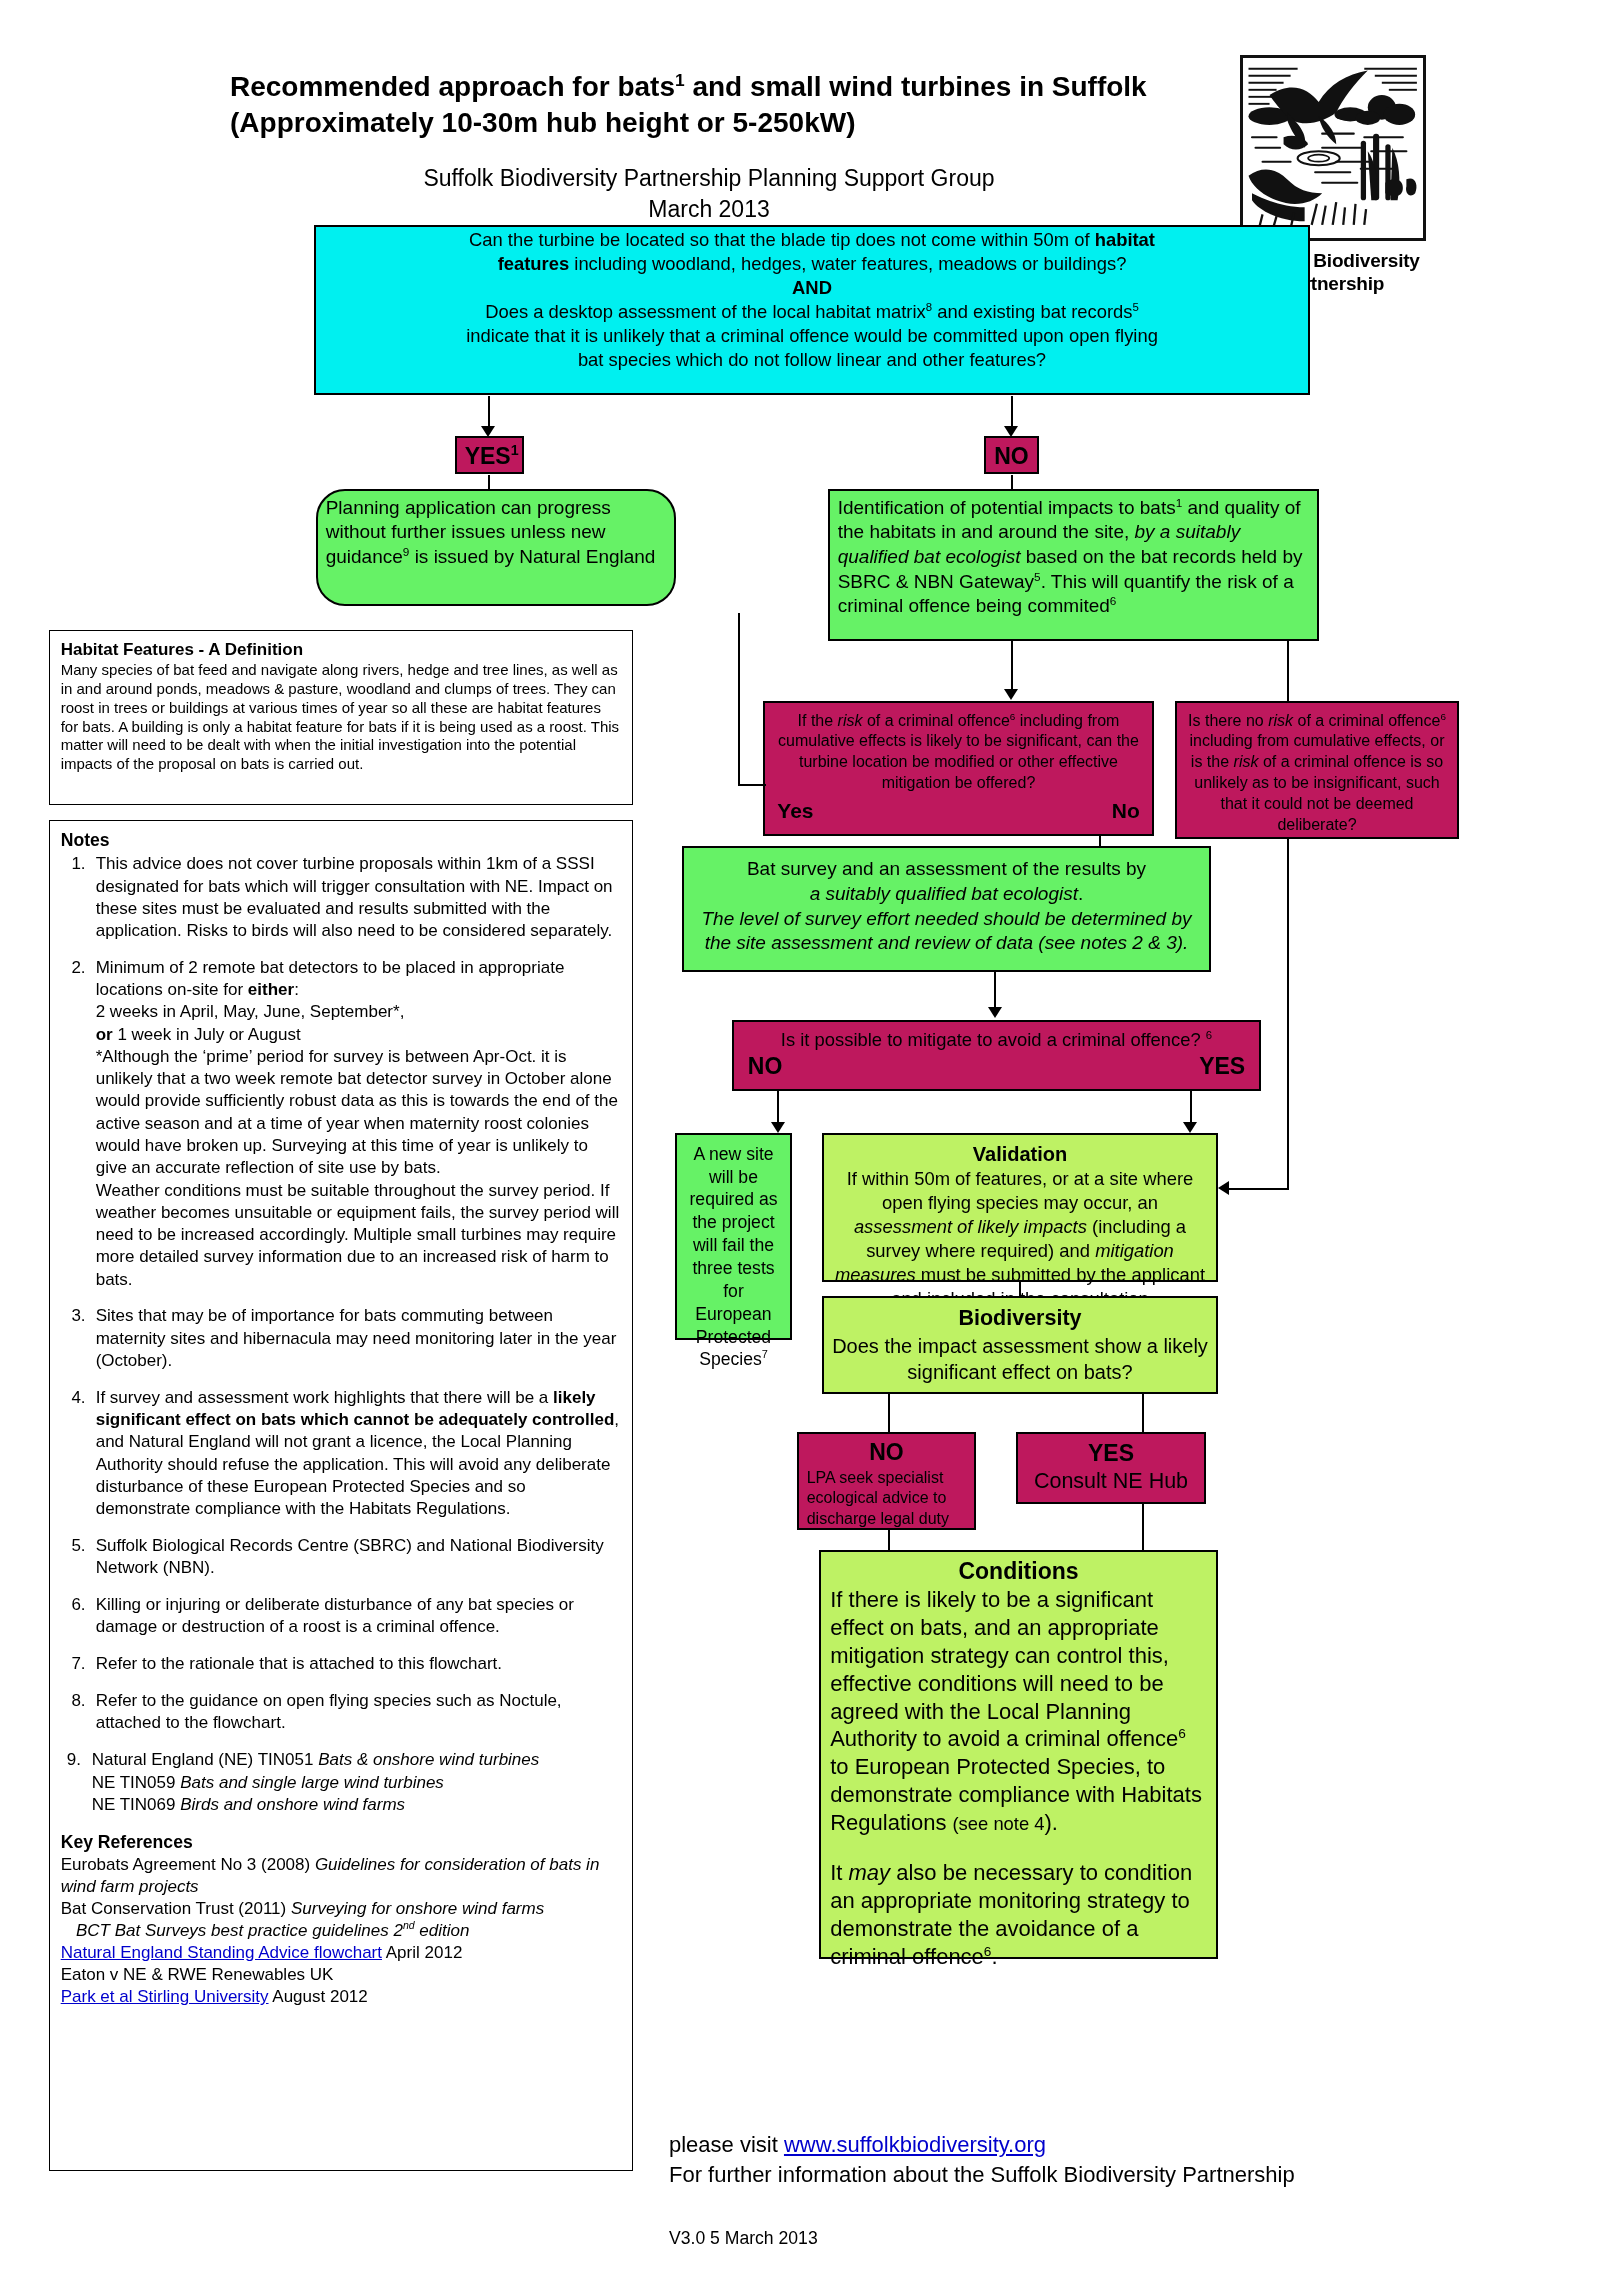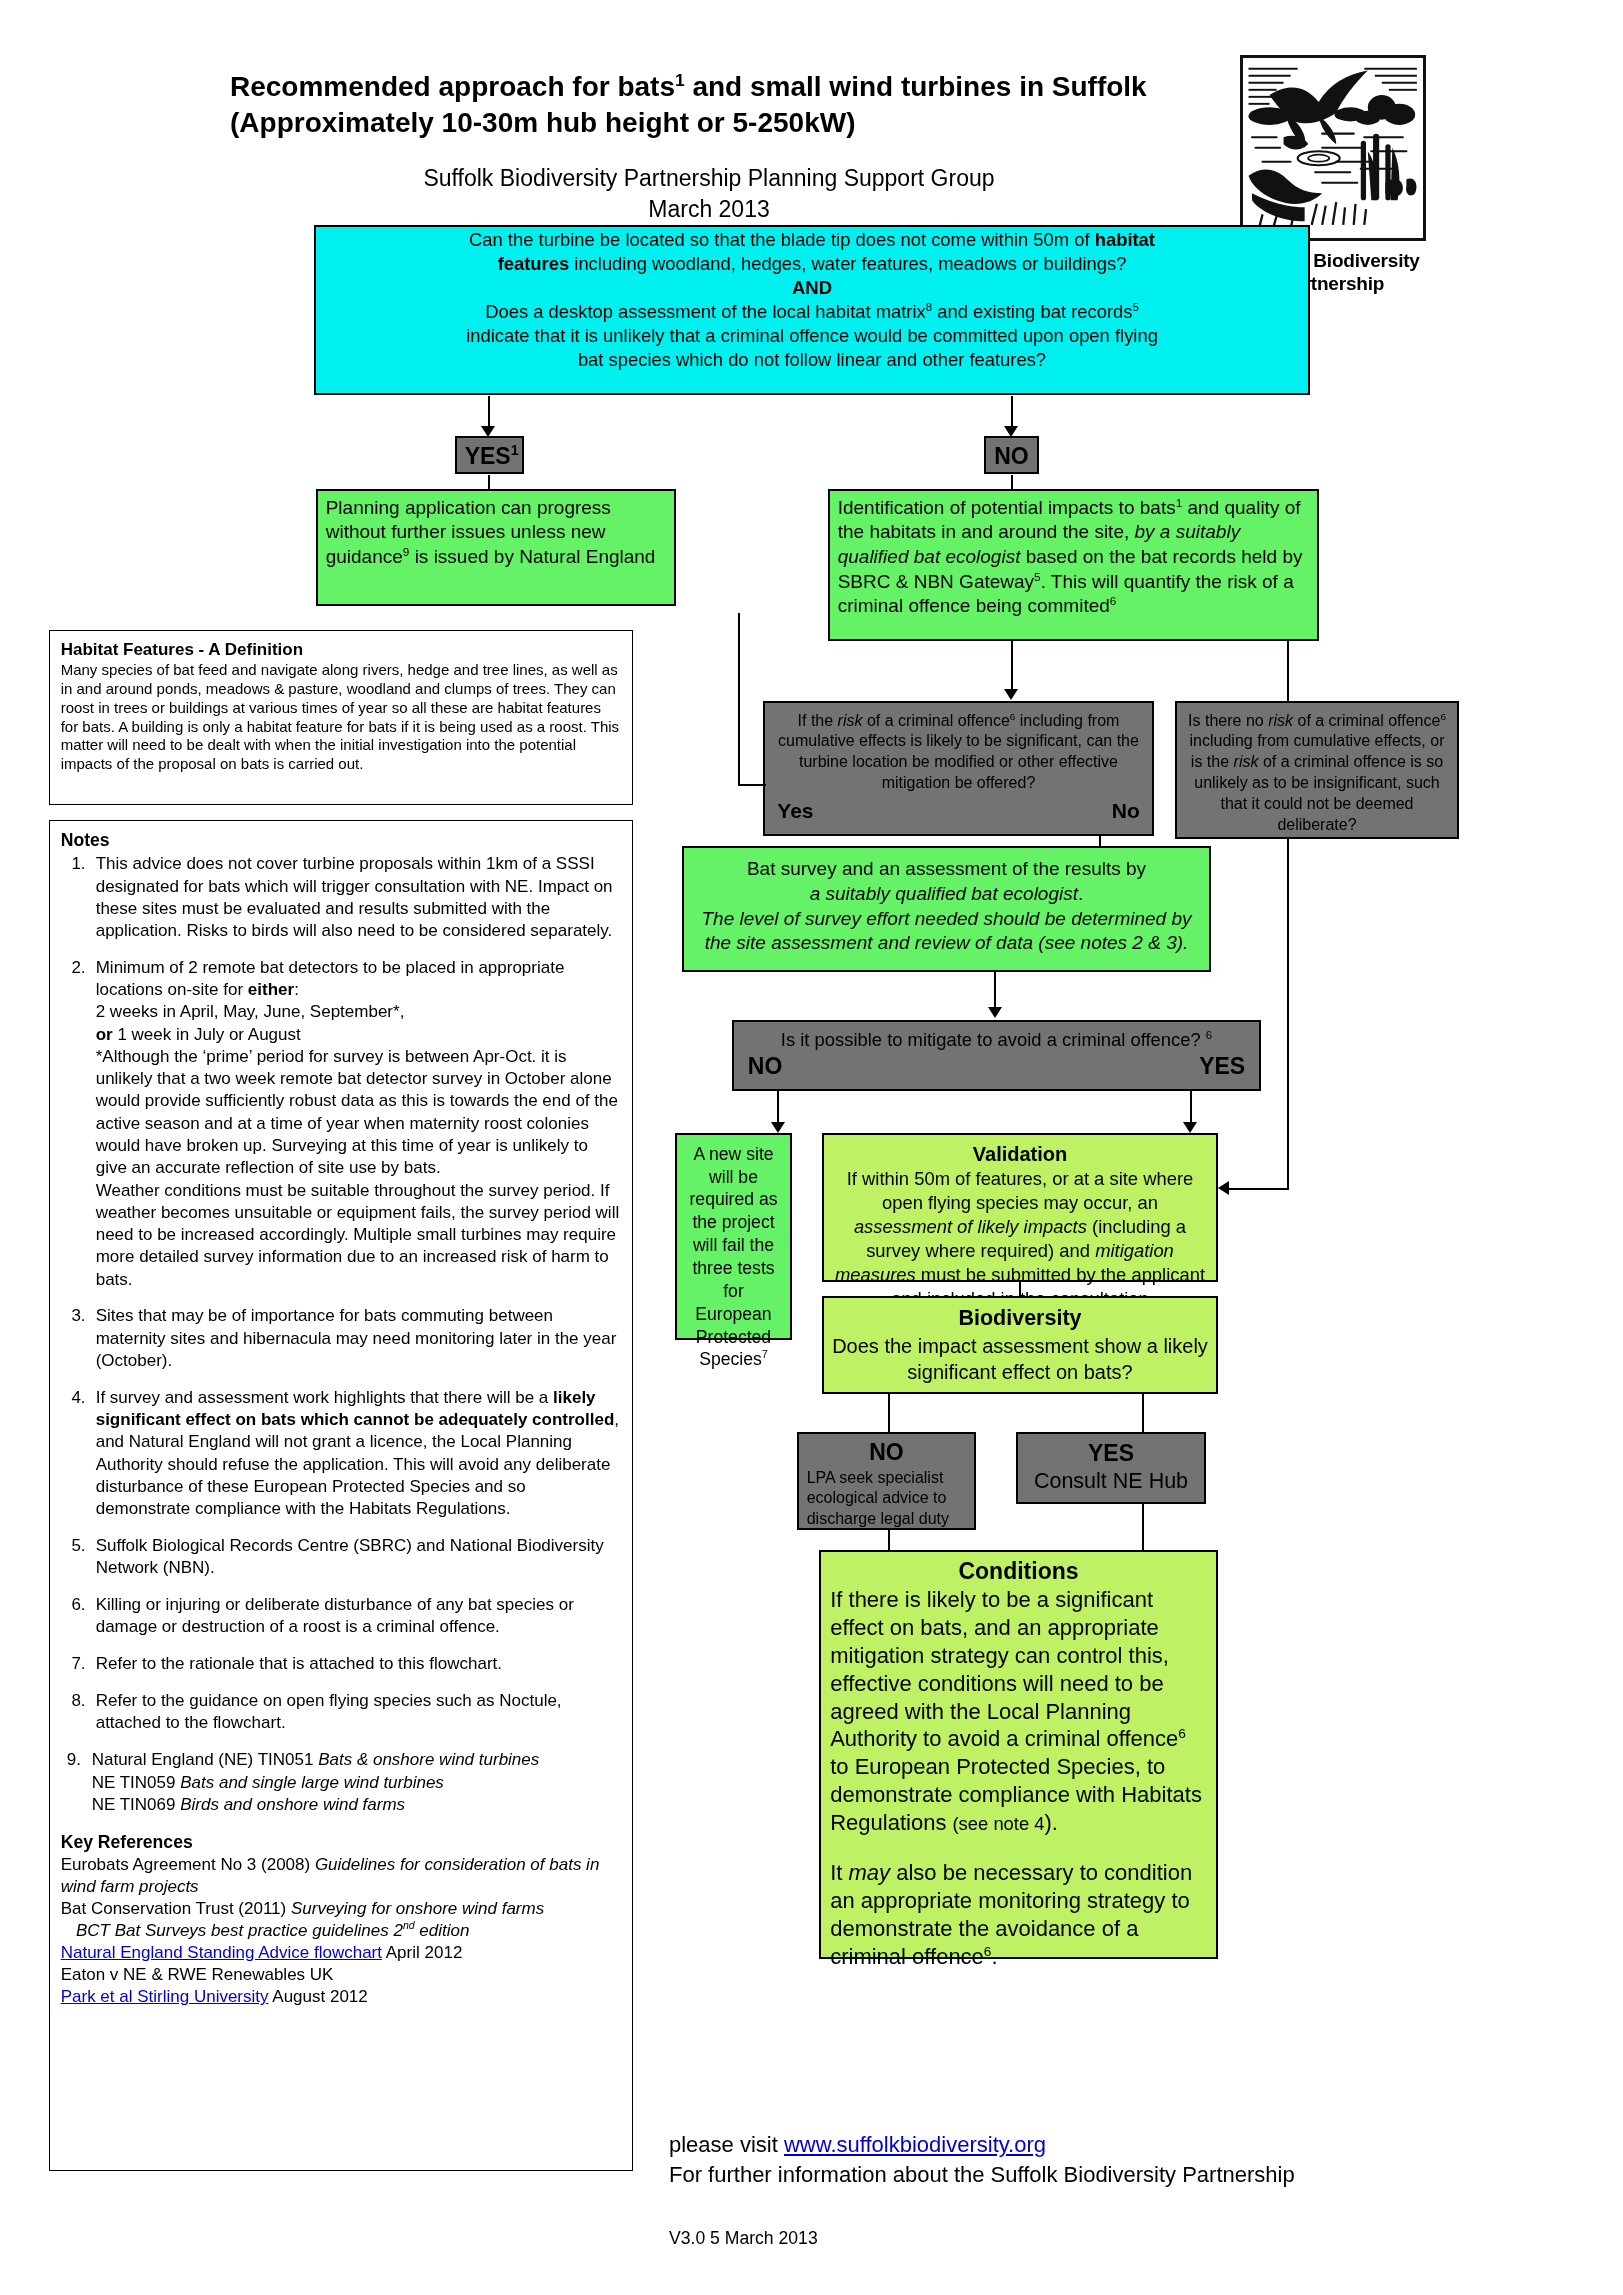--- a/index.html
+++ b/index.html
@@ -51,21 +51,21 @@
 
   
   .box{
     box-sizing:border-box;
     border:2.3px solid #000;
     padding:4.6px 7.7px;
     line-height:1.30;
   }
   .cyan{background:#00F0F0;}
   .green{background:#66F266;}
-  .red{background:#737373;}
+  .red{background:#be185d;}
   .amber{background:#bef264;}
   .ctr{text-align:center;}
 
   
   .ln{position:absolute;background:#000;}
   .vl{width:2.3px;}
   .hl{height:2.3px;}
   .arw{
     position:absolute;width:0;height:0;
     border-left:7.7px solid transparent;
@@ -227,21 +227,21 @@
     <span>YES</span><sup>1</sup>
   </div>
 
   <div class="abs box red ctr b" style="left:984px;top:436px;width:55px;height:38px;font-size:23px;padding-top:3.8px;">
     <span>NO</span>
   </div>
 
   <div class="abs ln vl" style="left:488px;top:475px;height:14.6px;"></div>
   <div class="abs ln vl" style="left:1011px;top:475px;height:14.6px;"></div>
 
-  <div class="abs box green" style="left:316px;top:489px;width:360px;height:117px;font-size:19px;">
+  <div class="abs box green" style="left:316px;top:489px;width:360px;height:117px;font-size:19px;border-radius:29px;">
     <span>Planning application can progress without further issues unless new guidance</span><sup>9</sup><span> is issued by Natural England</span>
   </div>
 
   <div class="abs box green" style="left:828px;top:489px;width:491px;height:152px;font-size:19px;">
     <span>Identification of potential impacts to bats</span><sup>1</sup><span> and quality of the habitats in and around the site, </span><span class="i">by a suitably qualified bat ecologist</span><span> based on the bat records held by SBRC &amp; NBN Gateway</span><sup>5</sup><span>. This will quantify the risk of a criminal offence being commited</span><sup>6</sup>
   </div>
 
   <div class="abs ln vl" style="left:1011px;top:641px;height:52px;"></div>
   <div class="abs arw arw-d" style="left:1004px;top:689px;"></div>
 

